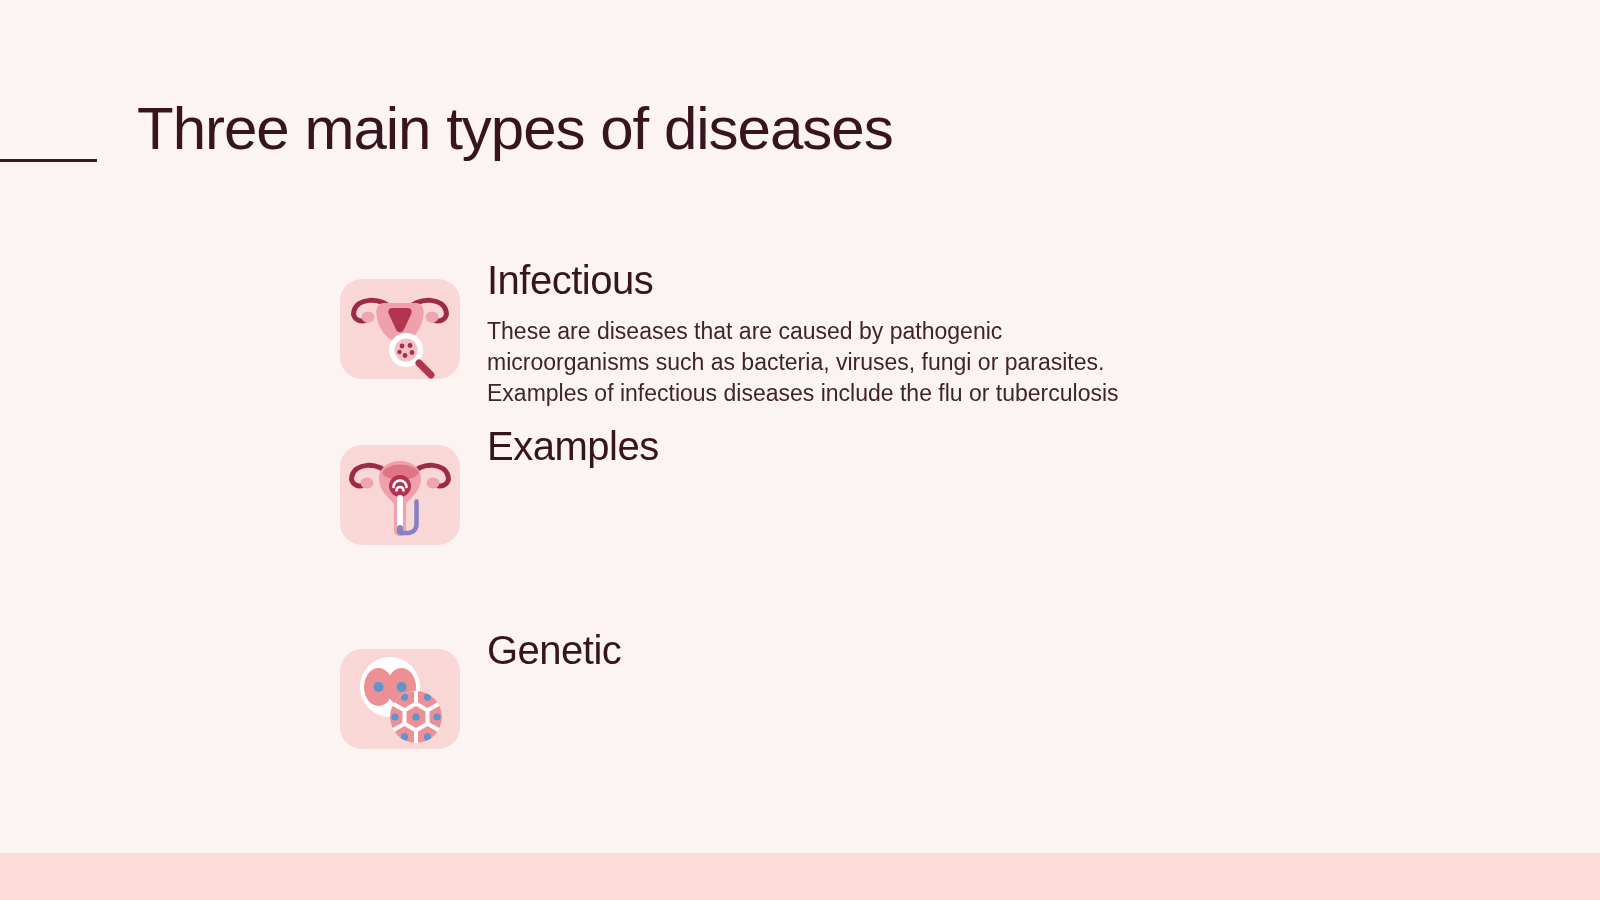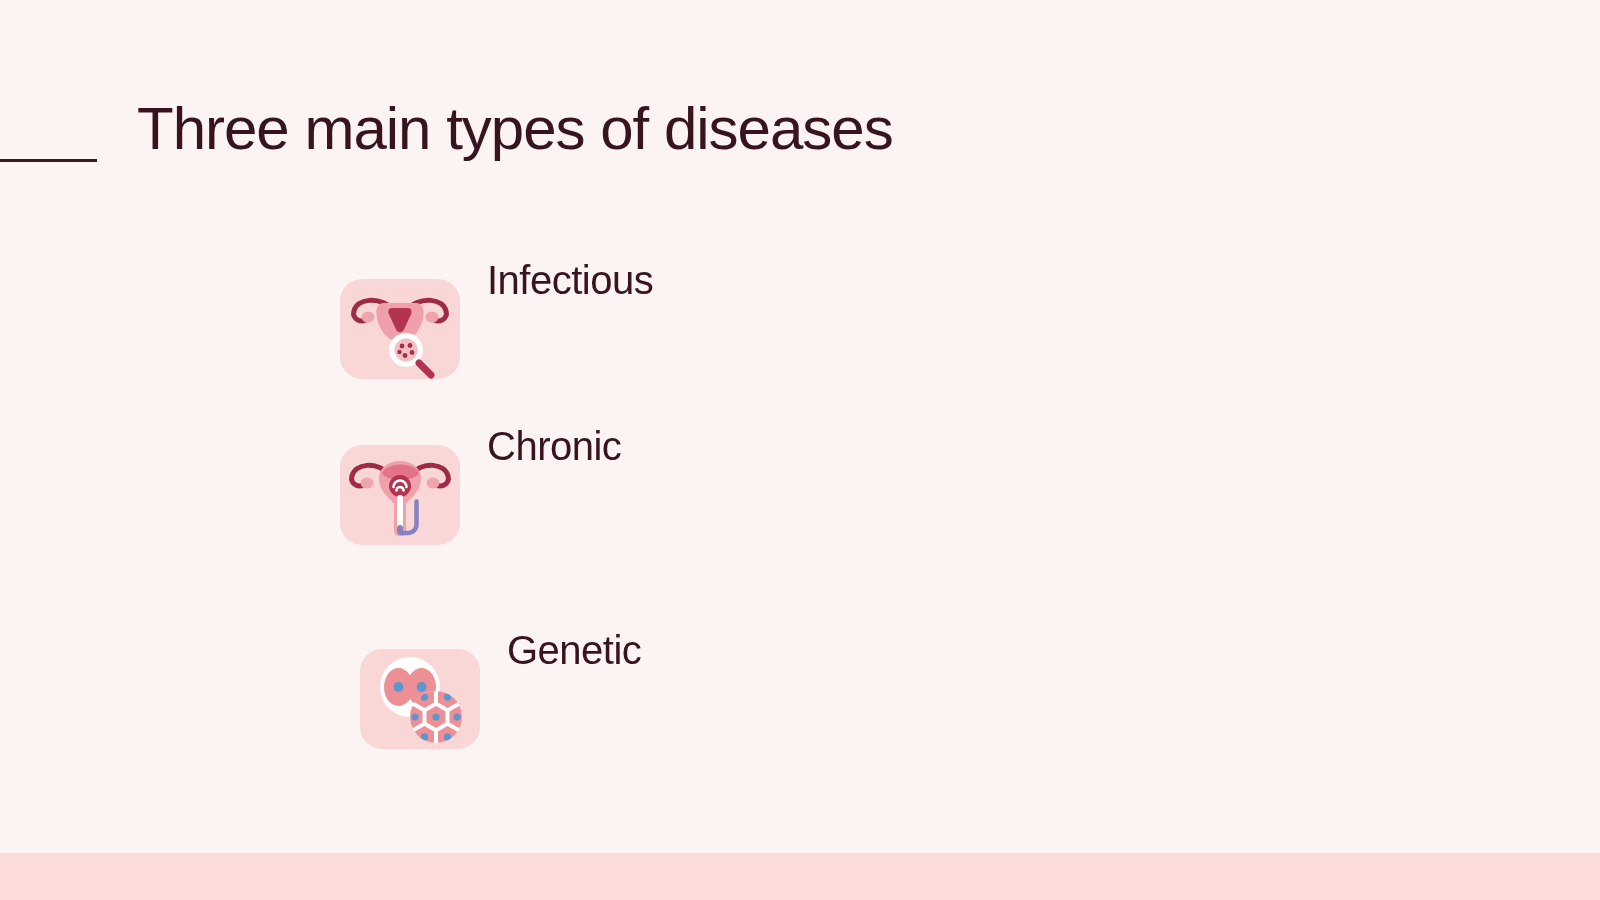--- a/index.html
+++ b/index.html
@@ -29,21 +29,21 @@
   }
   .section {
     position: absolute;
     left: 340px;
     width: 980px;
     display: flex;
     gap: 27px;
   }
   .section-1 { top: 216px; margin-top: 40px; }
   .section-2 { top: 422px; }
-  .section-3 { top: 626px; margin-left: 20px; }
+  .section-3 { top: 626px; }
   .icon-tile {
     flex: none;
     margin-top: 23px;
     width: 120px; height: 100px;
     background: #f9d7d7;
     border-radius: 22px;
     display: flex;
     align-items: center;
     justify-content: center;
   }
@@ -92,20 +92,23 @@
       <circle cx="62" cy="67" r="2.4" fill="#a52e4a"></circle>
       <circle cx="70" cy="66.5" r="2.4" fill="#a52e4a"></circle>
       <circle cx="72" cy="73.5" r="2.4" fill="#a52e4a"></circle>
       <circle cx="65" cy="76.5" r="2.4" fill="#a52e4a"></circle>
       <circle cx="59.5" cy="73" r="2.2" fill="#a52e4a"></circle>
       <line x1="79" y1="84" x2="91" y2="96" stroke="#b23450" stroke-width="7" stroke-linecap="round"></line>
     </svg>
   </div>
   <div class="section-text">
     <div class="section-heading">Infectious</div>
+    <div class="section-body">These are diseases that are caused by pathogenic
+microorganisms such as bacteria, viruses, fungi or parasites.
+Examples of infectious diseases include the flu or tuberculosis</div>
   </div>
 </div>
 
 <div class="section section-2">
   <div class="icon-tile">
     <svg viewBox="0 0 120 100">
       <path d="M50 30 C36 15, 15 19, 12 31 C10 38, 17 43, 24 40" fill="none" stroke="#9e2b45" stroke-width="5" stroke-linecap="round"></path>
       <path d="M70 30 C84 15, 105 19, 108 31 C110 38, 103 43, 96 40" fill="none" stroke="#9e2b45" stroke-width="5" stroke-linecap="round"></path>
       <ellipse cx="27" cy="38" rx="6.5" ry="5.5" fill="#efa5ae"></ellipse>
       <ellipse cx="93" cy="38" rx="6.5" ry="5.5" fill="#efa5ae"></ellipse>
@@ -113,21 +116,21 @@
       <path d="M42 28 a19 11 0 0 1 37 0 a19 9 0 0 1 -37 0 z" fill="#e27488"></path>
       <circle cx="60" cy="41" r="11" fill="#b23450"></circle>
       <path d="M53.5 42 a6.5 6.5 0 0 1 13 0" fill="none" stroke="#ffffff" stroke-width="2.6" stroke-linecap="round"></path>
       <path d="M56.5 45.5 a3.5 3.5 0 0 1 7 0" fill="none" stroke="#ffffff" stroke-width="2.6" stroke-linecap="round"></path>
       <rect x="57" y="50" width="6" height="40" rx="3" fill="#ffffff"></rect>
       <rect x="57" y="80" width="6" height="10" rx="3" fill="#8781c1"></rect>
       <path d="M62 88 h6 a8.5 8.5 0 0 0 8.5 -8.5 v-23" fill="none" stroke="#8781c1" stroke-width="4.5" stroke-linecap="round"></path>
     </svg>
   </div>
   <div class="section-text">
-    <div class="section-heading">Chronic</div>
+    <div class="section-heading">Examples</div>
   </div>
 </div>
 
 <div class="section section-3">
   <div class="icon-tile">
     <svg viewBox="0 0 120 100">
       <defs>
         <clipPath id="honeycomb-clip">
             <circle cx="76" cy="68" r="26"></circle>
           </clipPath>

